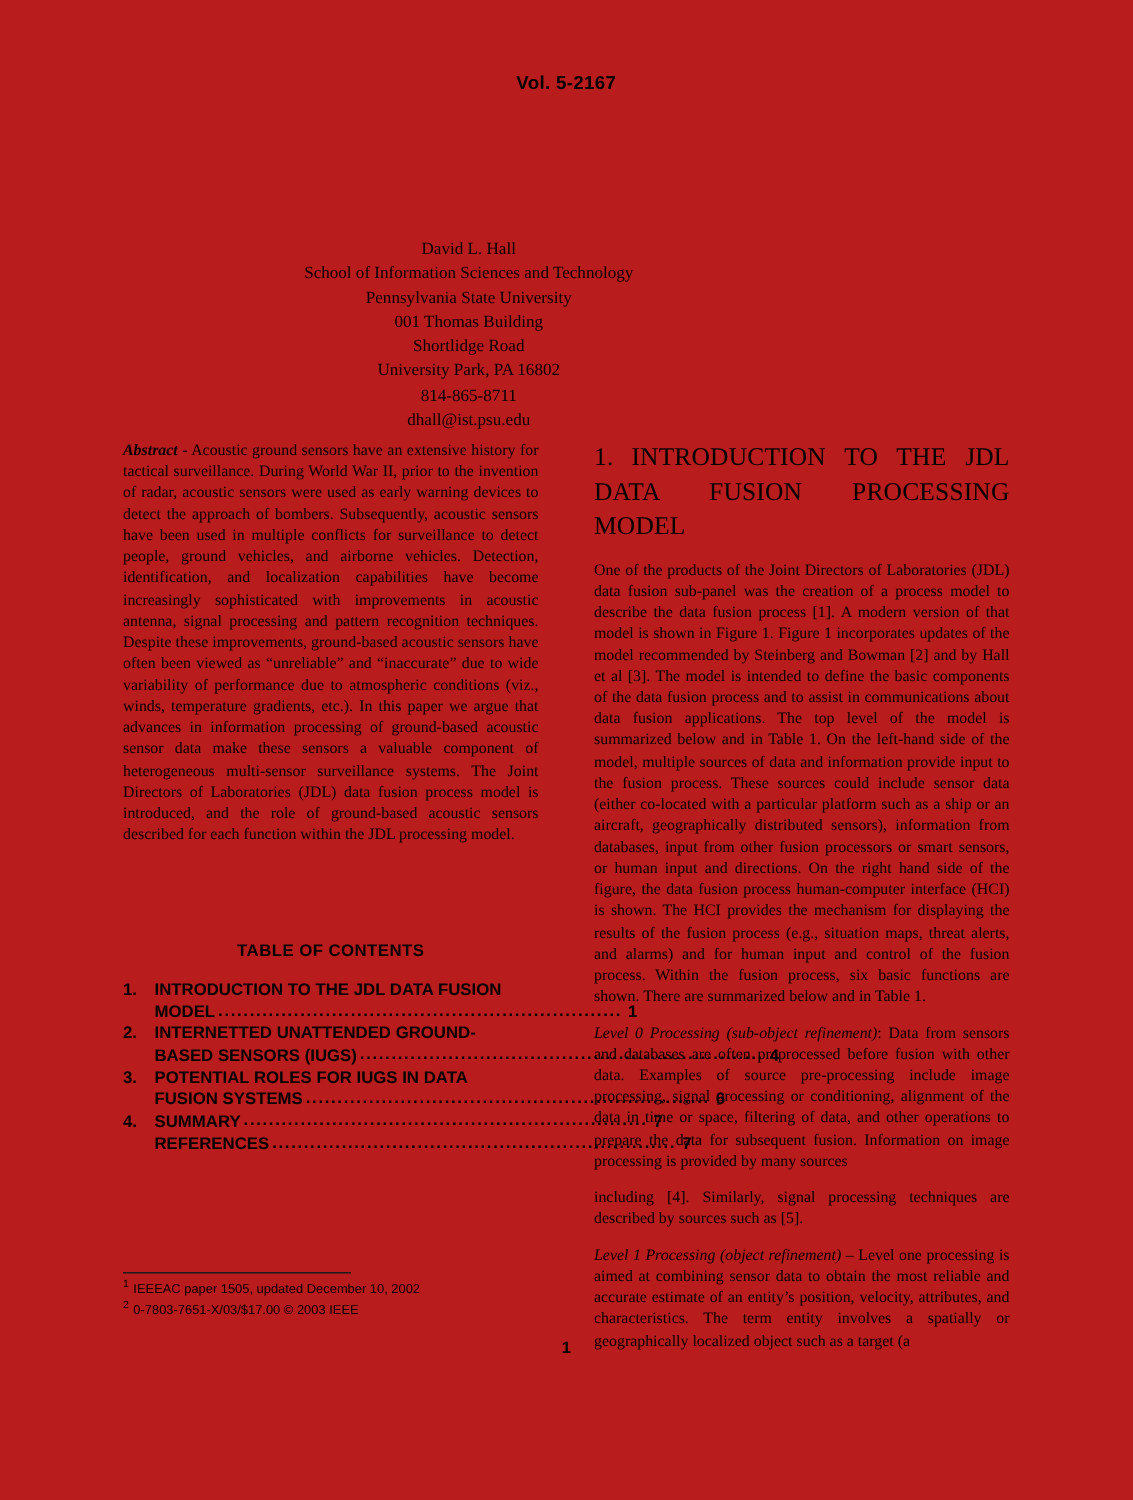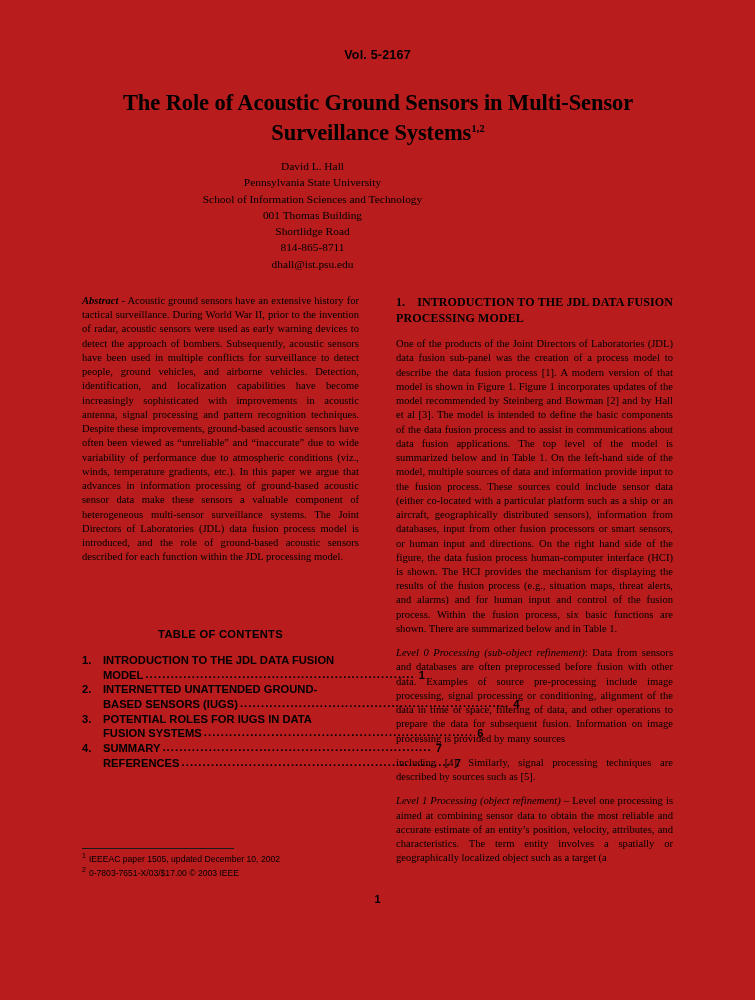--- a/index.html
+++ b/index.html
@@ -82,22 +82,22 @@
     text-justify: inter-word;
   }
   p.body.tight { margin-bottom: 0; }
 
   .abstract-lead {
     font-style: italic;
     font-weight: bold;
   }
   .sec-head {
     font-family: "Liberation Serif", "DejaVu Serif", serif;
-    font-weight: bold;
-    font-size: 12px;
+    font-weight: normal;
+    font-size: 17px;
     margin: 0 0 11px 0;
     text-align: justify;
     letter-spacing: 0.1px;
   }
   .sec-head .num { margin-right: 12px; }
   .lvl-head {
     font-style: italic;
   }
 
   
@@ -196,31 +196,28 @@
     font-size: 11px;
   }
 </style>
 </head>
 <body>
 
 <div class="page">
 
   <div class="vol">Vol. 5-2167</div>
 
-  <div class="title">
-    <span>The Role of Acoustic Ground Sensors in Multi-Sensor</span><br>
-    <span>Surveillance Systems</span><sup>1,2</sup>
-  </div>
 
   <div class="authorblock">
     <div>David L. Hall</div>
+    <div>School of Information Sciences and Technology</div>
     <div>Pennsylvania State University</div>
-    <div>School of Information Sciences and Technology</div>
     <div>001 Thomas Building</div>
     <div>Shortlidge Road</div>
+    <div>University Park, PA 16802</div>
     <div>814-865-8711</div>
     <div>dhall@ist.psu.edu</div>
   </div>
 
   <div class="col col-left">
     <p class="body"><span class="abstract-lead">Abstract</span><span> - </span><span>Acoustic ground sensors have an extensive history for tactical surveillance. During World War II, prior to the invention of radar, acoustic sensors were used as early warning devices to detect the approach of bombers. Subsequently, acoustic sensors have been used in multiple conflicts for surveillance to detect people, ground vehicles, and airborne vehicles. Detection, identification, and localization capabilities have become increasingly sophisticated with improvements in acoustic antenna, signal processing and pattern recognition techniques. Despite these improvements, ground-based acoustic sensors have often been viewed as “unreliable” and “inaccurate” due to wide variability of performance due to atmospheric conditions (viz., winds, temperature gradients, etc.). In this paper we argue that advances in information processing of ground-based acoustic sensor data make these sensors a valuable component of heterogeneous multi-sensor surveillance systems. The Joint Directors of Laboratories (JDL) data fusion process model is introduced, and the role of ground-based acoustic sensors described for each function within the JDL processing model.</span></p>
   </div>
 
   <div class="toc">
     <div class="toc-title">TABLE OF CONTENTS</div>

